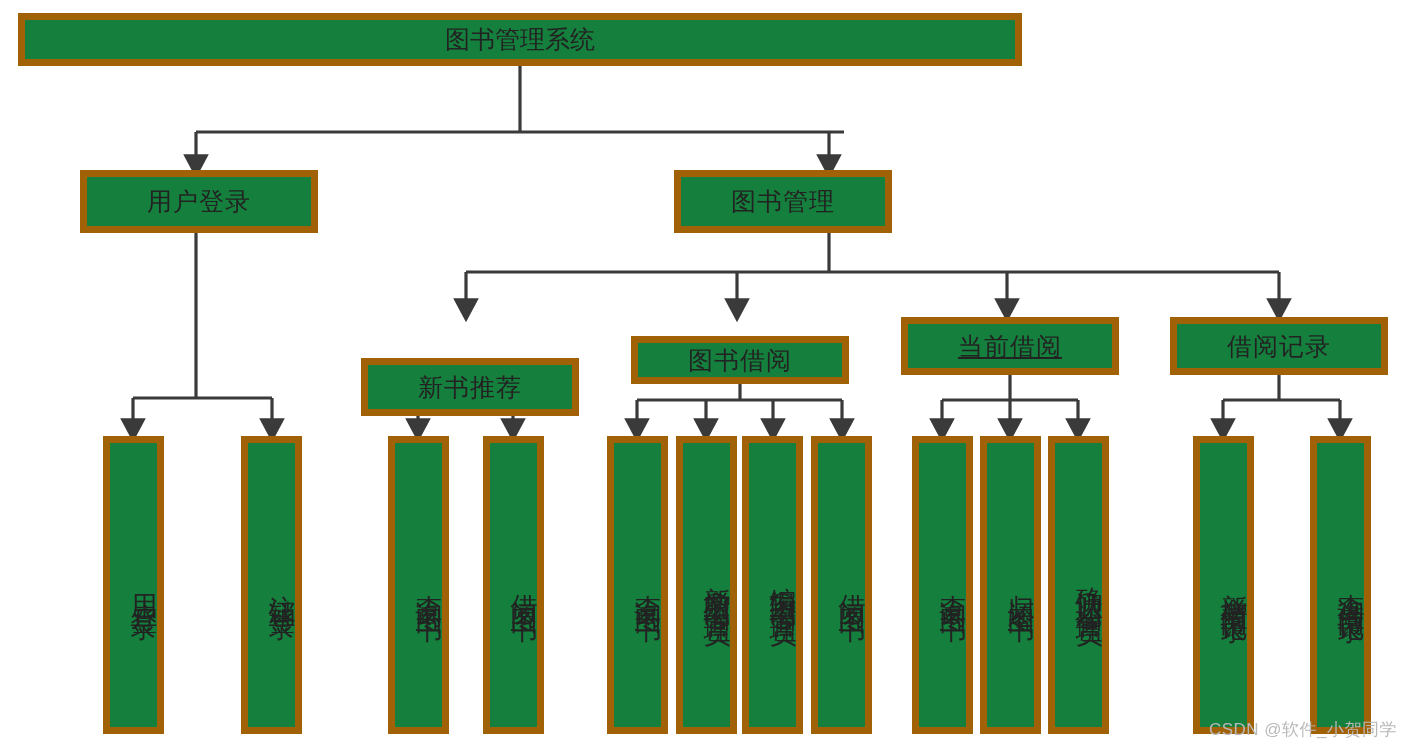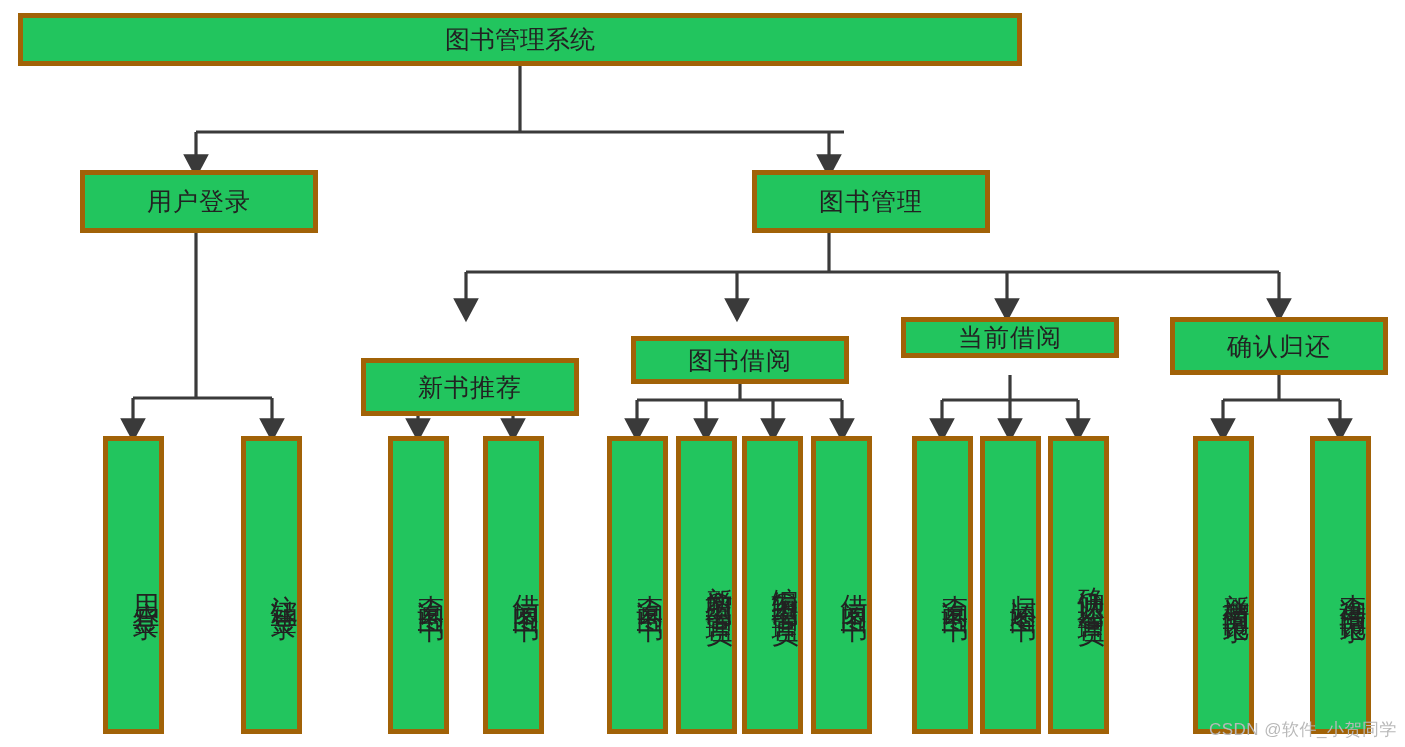--- a/index.html
+++ b/index.html
@@ -3,21 +3,21 @@
 <meta charset="utf-8">
 <style>
   html,body{margin:0;padding:0;}
   body{
     width:1405px;height:747px;background:#ffffff;
     font-family:"Liberation Sans","DejaVu Sans",sans-serif;
     position:relative;overflow:hidden;
   }
   #diagram{position:absolute;inset:0;width:1405px;height:747px;}
   .node{
-    position:absolute;background:#22c55e;border:5px solid #a16207;
+    position:absolute;background:#15803d;border:7px solid #a16207;
     box-sizing:border-box;display:flex;align-items:center;justify-content:center;
     color:#222222;
     text-align:right;
   }
   .node.h{ font-size:25px; letter-spacing:1px; }
   .node.root{ font-size:25px; }
   .node.v{
     writing-mode:vertical-rl; text-orientation:upright;
     font-size:27px; letter-spacing:7px; padding-top:4px;
     align-items:flex-start; justify-content:center; line-height:1.02;
@@ -84,35 +84,35 @@
     </g>
   </svg>
 
   <div class="node root" style="left:18px;top:13px;width:1004px;height:53px;">
     <span>图书管理系统</span>
   </div>
 
   <div class="node h" style="left:80px;top:170px;width:238px;height:63px;">
     <span>用户登录</span>
   </div>
-  <div class="node h" style="left:752px;top:170px;width:238px;height:63px;">
+  <div class="node h" style="left:674px;top:170px;width:218px;height:63px;">
     <span>图书管理</span>
   </div>
 
   <div class="node h" style="left:361px;top:317px;width:218px;height:58px;margin-top:41px;">
     <span>新书推荐</span>
   </div>
   <div class="node h" style="left:631px;top:336px;width:218px;height:48px;">
     <span>图书借阅</span>
   </div>
-  <div class="node h" style="left:901px;top:317px;width:218px;height:41px;">
+  <div class="node h" style="left:901px;top:317px;width:218px;height:58px;text-decoration:underline;">
     <span>当前借阅</span>
   </div>
   <div class="node h" style="left:1170px;top:317px;width:218px;height:58px;">
-    <span>确认归还</span>
+    <span>借阅记录</span>
   </div>
 
   <div class="node v" style="left:103px;top:436px;width:61px;height:298px;">
     <span>用户登录</span>
   </div>
   <div class="node v" style="left:241px;top:436px;width:61px;height:298px;">
     <span>注销登录</span>
   </div>
 
   <div class="node v" style="left:388px;top:436px;width:61px;height:298px;">

